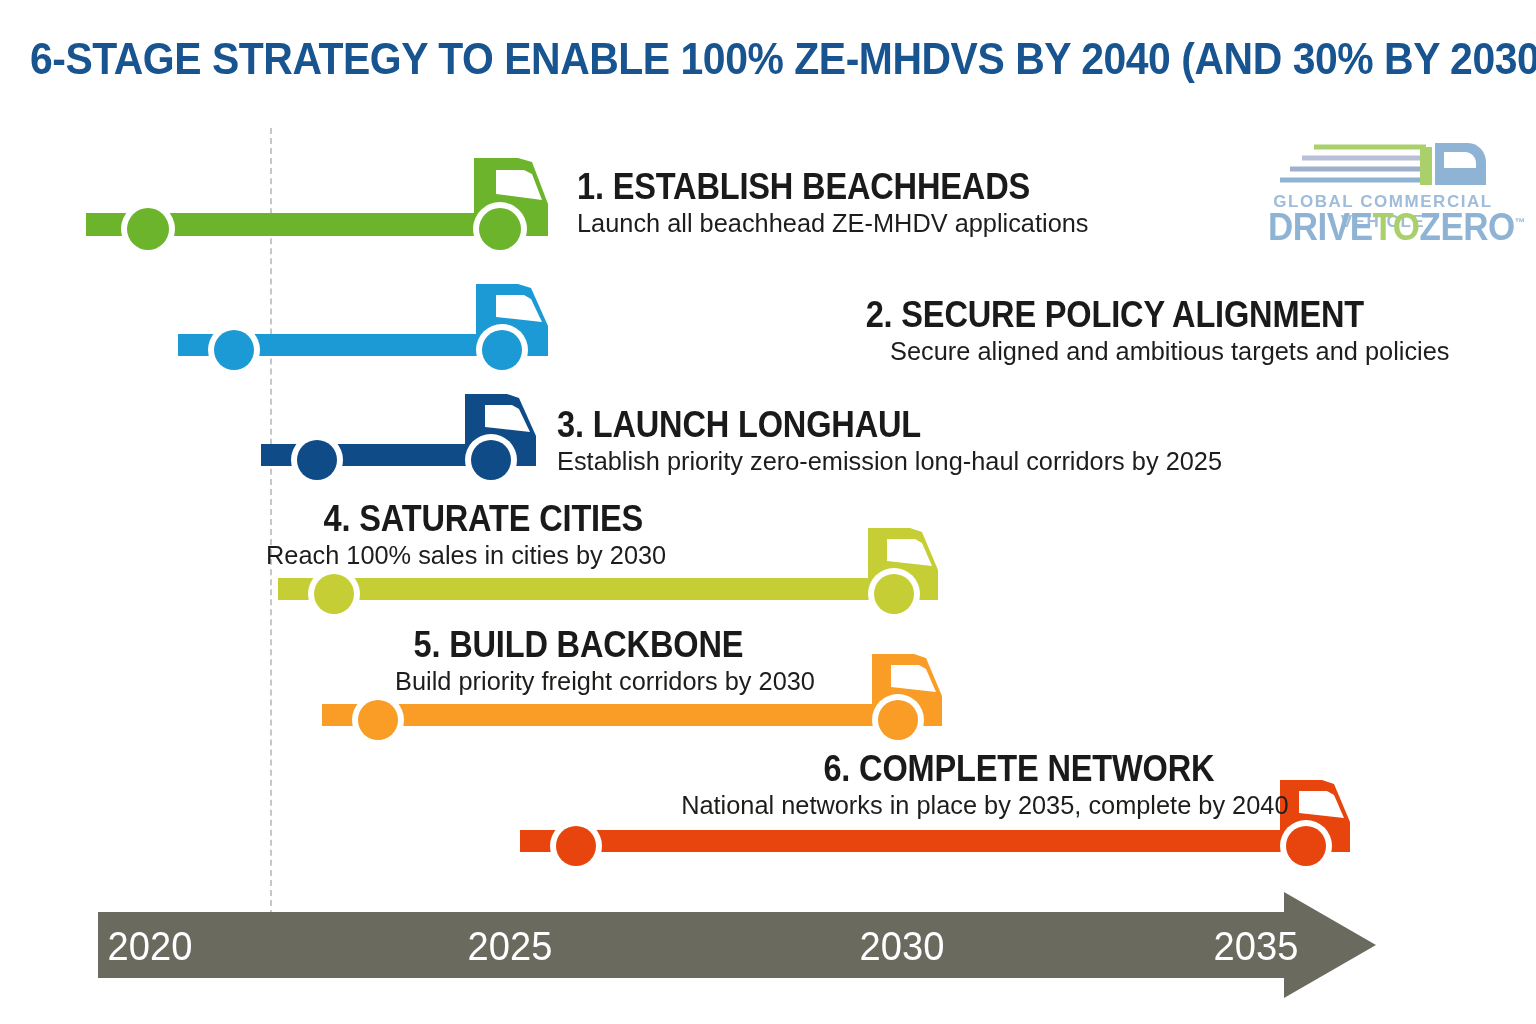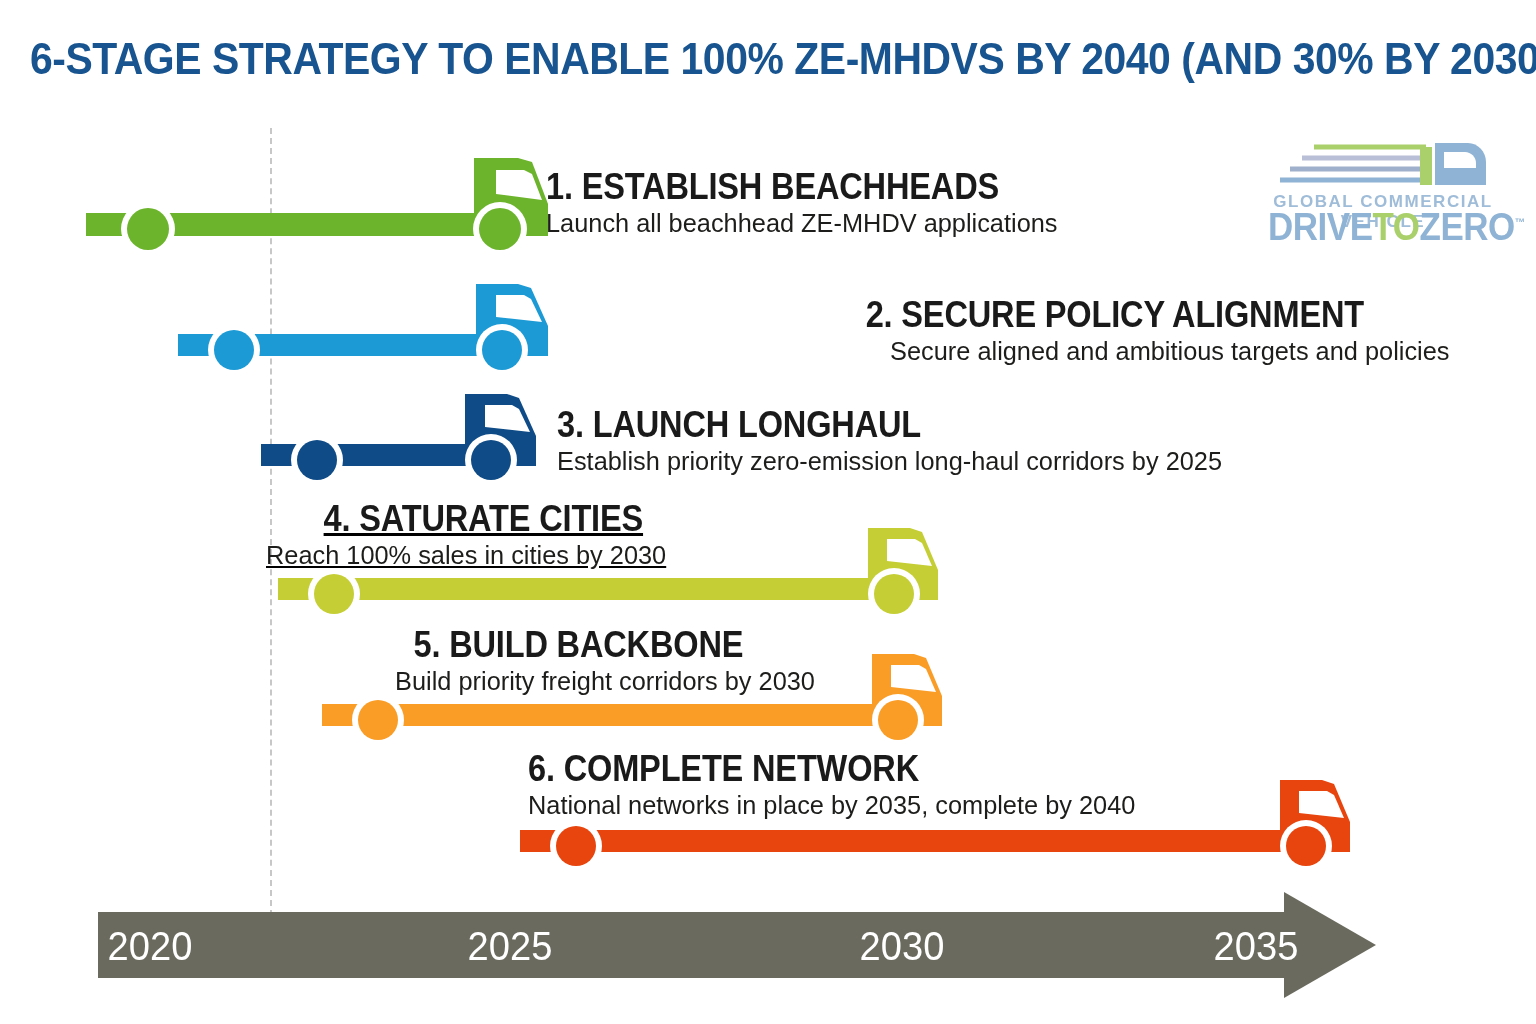--- a/index.html
+++ b/index.html
@@ -72,21 +72,21 @@
   .stage-head.right-anchor{transform-origin:right center;}
   .stage-sub{
     font-size:26px;
     color:#1d1d1b;
     line-height:1.18;
     margin-top:2px;
     white-space:nowrap;
     transform:scaleX(0.975);
     transform-origin:left center;
   }
-  .txt-right{text-align:right;text-decoration:underline;}
+  .txt-right{text-align:right;}
 
   
   .axis{position:absolute;left:98px;top:912px;width:1280px;height:66px;}
   .axis-bar{
     position:absolute;left:0;top:0;width:1198px;height:66px;
     background:#6b6a5f;
   }
   .axis-head{
     position:absolute;left:1186px;top:-20px;
     width:0;height:0;
@@ -134,21 +134,21 @@
         <path d="M0 63 L18 63 L30 86 L0 86 Z" fill="#6cb42c"></path>
         <rect x="14" y="63" width="374" height="23" fill="#6cb42c"></rect>
         <path d="M388 8 L432 8 L446 12 L462 54 L462 86 L388 86 Z" fill="#6cb42c"></path>
         <path d="M410 20 L438 20 L446 24 L456 50 L410 44 Z" fill="#ffffff"></path>
         <circle cx="62" cy="79" r="27" fill="#ffffff"></circle>
         <circle cx="62" cy="79" r="21" fill="#6cb42c"></circle>
         <circle cx="414" cy="79" r="27" fill="#ffffff"></circle>
         <circle cx="414" cy="79" r="21" fill="#6cb42c"></circle>
       </svg>
     </div>
-    <div class="stage-text" style="left:460px; top:18px; width:900px;">
+    <div class="stage-text" style="left:491px; top:18px; width:900px;">
       <div class="stage-head">1. ESTABLISH BEACHHEADS</div>
       <div class="stage-sub">Launch all beachhead ZE-MHDV applications</div>
     </div>
   </div>
 
   <div class="stage" style="left:178px; top:278px; width:380px; height:110px;">
     <div class="truck">
       <svg width="380" height="110" viewBox="0 0 380 110" xmlns="http://www.w3.org/2000/svg">
         <path d="M0 56 L16 56 L28 78 L0 78 Z" fill="#1b9ad6"></path>
         <rect x="12" y="56" width="286" height="22" fill="#1b9ad6"></rect>
@@ -229,21 +229,21 @@
         <path d="M0 58 L16 58 L28 80 L0 80 Z" fill="#e8440d"></path>
         <rect x="12" y="58" width="748" height="22" fill="#e8440d"></rect>
         <path d="M760 8 L802 8 L814 12 L830 50 L830 80 L760 80 Z" fill="#e8440d"></path>
         <path d="M779 19 L807 19 L814 23 L824 46 L779 41 Z" fill="#ffffff"></path>
         <circle cx="56" cy="74" r="26" fill="#ffffff"></circle>
         <circle cx="56" cy="74" r="20" fill="#e8440d"></circle>
         <circle cx="786" cy="74" r="26" fill="#ffffff"></circle>
         <circle cx="786" cy="74" r="20" fill="#e8440d"></circle>
       </svg>
     </div>
-    <div class="stage-text" style="left:8px; top:-22px; width:780px;">
+    <div class="stage-text" style="left:8px; top:-22px; width:780px;text-align:right;">
       <div class="stage-head">6. COMPLETE NETWORK</div>
       <div class="stage-sub">National networks in place by 2035, complete by 2040</div>
     </div>
   </div>
 
   <div class="axis">
     <div class="axis-bar"></div>
     <div class="axis-head"></div>
     <div class="axis-label" style="left:52px;">2020</div>
     <div class="axis-label" style="left:412px;">2025</div>

